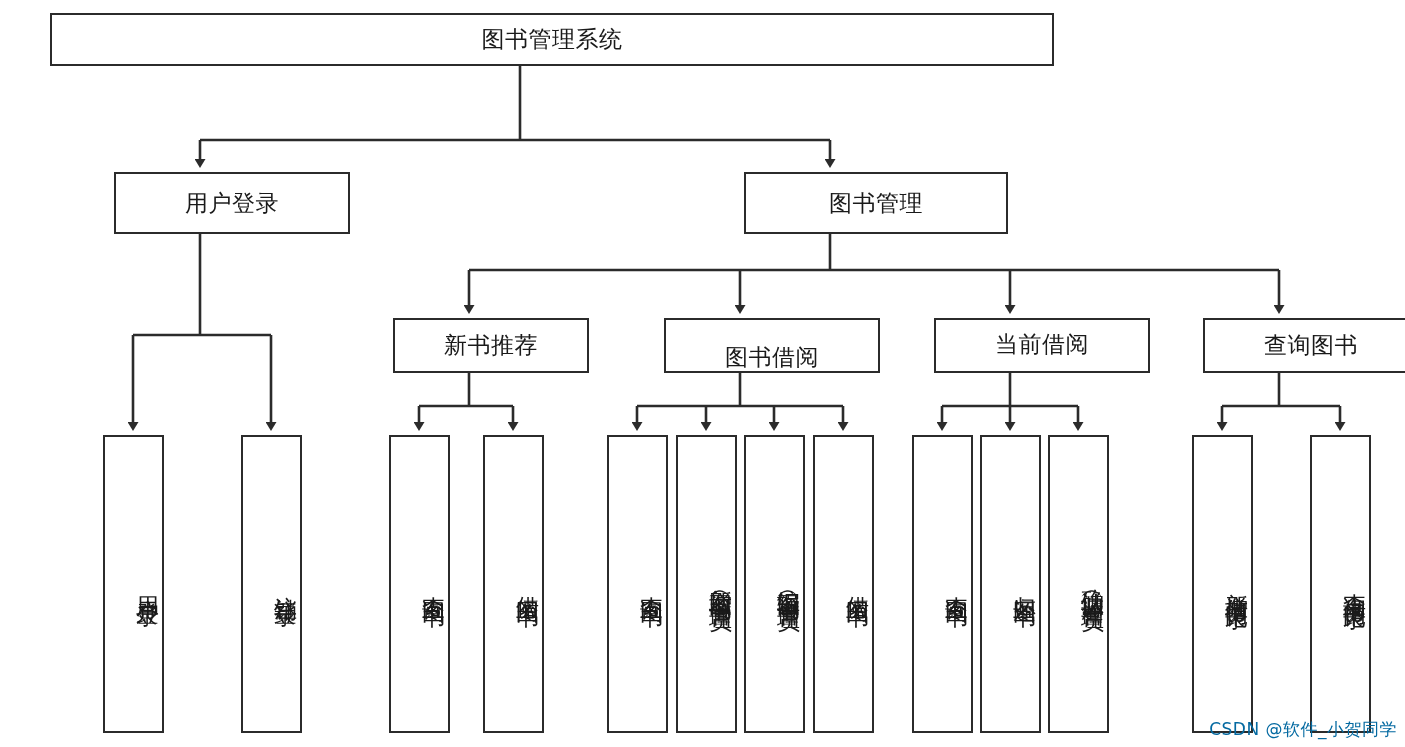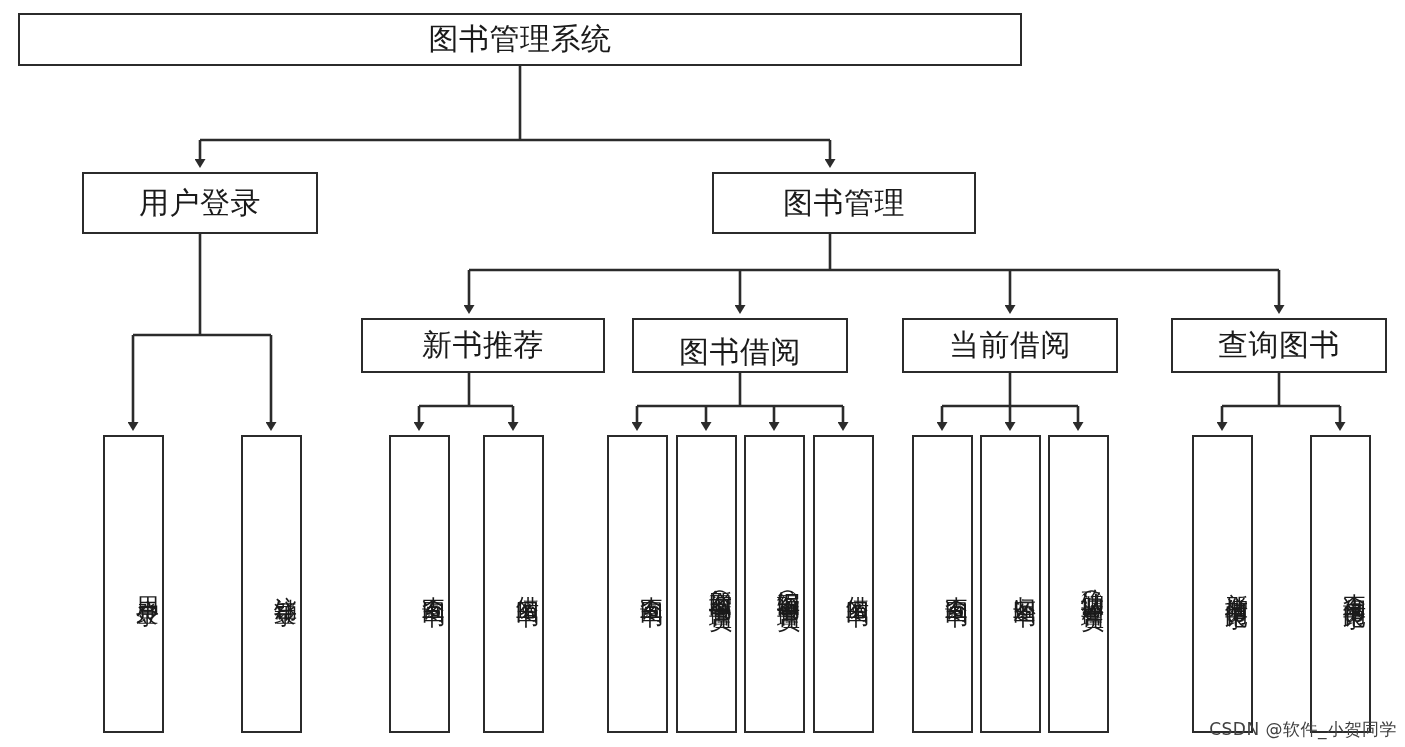--- a/index.html
+++ b/index.html
@@ -31,44 +31,45 @@
     box-sizing: border-box;
     border: 2px solid #2b2b2b;
     background: #ffffff;
     display: flex;
     align-items: center;
     justify-content: center;
     color: #1a1a1a;
     line-height: 1.22;
   }
   .node.horiz {
-    font-size: 30px;
+    font-size: 23px;
     letter-spacing: 0.5px;
     white-space: nowrap;
+    margin-left: 32px;
   }
   .node.vert {
     writing-mode: vertical-rl;
     text-orientation: upright;
     font-size: 23px;
     letter-spacing: 3px;
     padding: 6px 0;
     align-items: flex-start;
     justify-content: center;
   }
   .node.vert .vtext {
     writing-mode: vertical-rl;
     text-orientation: upright;
     display: block;
   }
   .watermark {
     position: absolute;
     right: 8px;
     bottom: 6px;
     font-size: 17px;
-    color: #404040;
+    color: #0369a1;
     white-space: nowrap;
     letter-spacing: 0.5px;
   }
 </style>
 </head>
 <body>
 
 <div id="canvas">
 
   <svg class="connectors" viewBox="0 0 1405 747" xmlns="http://www.w3.org/2000/svg">
@@ -138,21 +139,21 @@
   </div>
 
   <div class="node horiz" style="left:82px; top:172px; width:236px; height:62px;">
     <span>用户登录</span>
   </div>
 
   <div class="node horiz" style="left:712px; top:172px; width:264px; height:62px;">
     <span>图书管理</span>
   </div>
 
-  <div class="node horiz" style="left:361px; top:318px; width:244px; height:55px;text-align:right;">
+  <div class="node horiz" style="left:361px; top:318px; width:196px; height:55px;text-align:right;">
     <span>新书推荐</span>
   </div>
 
   <div class="node horiz" style="left:632px; top:318px; width:216px; height:55px;align-items:flex-end;">
     <span>图书借阅</span>
   </div>
 
   <div class="node horiz" style="left:902px; top:318px; width:216px; height:55px;font-family:Liberation Serif, serif;">
     <span>当前借阅</span>
   </div>

